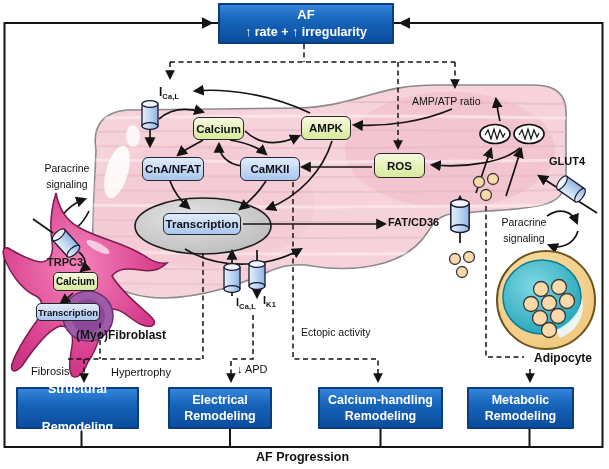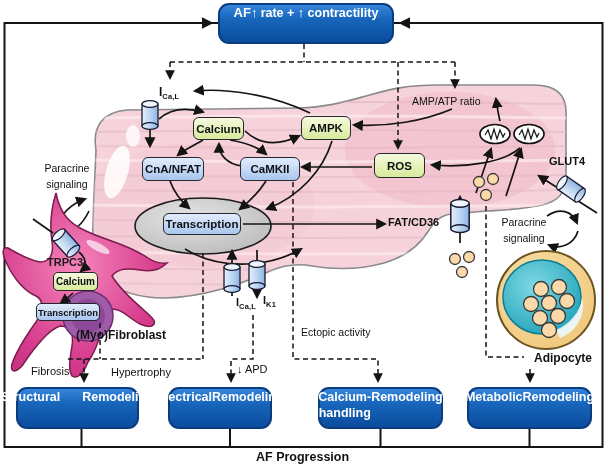--- a/index.html
+++ b/index.html
@@ -1,21 +1,21 @@
 <!DOCTYPE html>
 <html><head>
 <meta charset="utf-8">
 <style>
   html,body{margin:0;padding:0;background:#fff;}
   .stage{position:relative;width:609px;height:469px;background:#ffffff;
          font-family:"Liberation Sans",sans-serif;overflow:hidden;}
   .stage svg{position:absolute;left:0;top:0;}
-  .bigbox{position:absolute;display:flex;flex-direction:row;justify-content:center;
+  .bigbox{position:absolute;display:flex;flex-direction:column;align-items:center;justify-content:center;
           background:linear-gradient(180deg,#3585dc 0%,#1765ba 40%,#0b4c9e 100%);
-          border:2px solid #0a3d80;border-radius:11px;color:#fff;font-weight:bold;
+          border:2px solid #0a3d80;border-radius:1px;color:#fff;font-weight:bold;
           line-height:1.3;box-sizing:border-box;text-align:center;}
   .bigbox .l1{font-size:13px;}
   .bigbox .l2{font-size:12.5px;}
   .node{position:absolute;display:flex;align-items:center;justify-content:center;
         border:1.6px solid #26262e;border-radius:6px;font-weight:bold;color:#101014;
         font-size:11.5px;box-sizing:border-box;white-space:nowrap;}
   .node.green{background:linear-gradient(180deg,#f5fade 0%,#d8ea9c 100%);}
   .node.lblue{background:linear-gradient(180deg,#e2ecfc 0%,#a9c6ee 100%);}
   .node.small{font-size:10px;border-radius:5px;border-width:1.4px;}
   .lbl{position:absolute;color:#111;white-space:nowrap;font-size:11px;}
@@ -199,21 +199,21 @@
   <g stroke="#141414" stroke-width="2">
     <path d="M81.5,429 V446"></path>
         <path d="M230,429 V446"></path>
         <path d="M380.5,429 V446"></path>
         <path d="M529.5,429 V446"></path>
   </g>
 </svg>
 
 <div class="bigbox" style="left:218px;top:3px;width:176px;height:41px;">
   <div class="l1">AF</div>
-  <div class="l2">↑ rate + ↑ contractility</div>
+  <div class="l2">↑ rate + ↑ irregularity</div>
 </div>
 
 <div class="node green" style="left:193px;top:117px;width:51px;height:23px;">Calcium</div>
 <div class="node green" style="left:301px;top:116px;width:50px;height:24px;">AMPK</div>
 <div class="node green" style="left:374px;top:153px;width:51px;height:25px;">ROS</div>
 <div class="node lblue" style="left:142px;top:157px;width:62px;height:24px;">CnA/NFAT</div>
 <div class="node lblue" style="left:240px;top:157px;width:60px;height:24px;">CaMKII</div>
 <div class="node lblue" style="left:163px;top:213px;width:78px;height:22px;">Transcription</div>
 
 <div class="lbl bold" style="left:159px;top:85px;font-size:12px;"><span>I</span><span class="sub">Ca,L</span></div>
@@ -248,20 +248,20 @@
   <div class="l2">Remodeling</div>
 </div>
 <div class="bigbox" style="left:168px;top:387px;width:104px;height:42px;">
   <div class="l2">Electrical</div>
   <div class="l2">Remodeling</div>
 </div>
 <div class="bigbox" style="left:318px;top:387px;width:125px;height:42px;">
   <div class="l2">Calcium-handling</div>
   <div class="l2">Remodeling</div>
 </div>
-<div class="bigbox" style="left:467px;top:387px;width:125px;height:42px;">
+<div class="bigbox" style="left:467px;top:387px;width:107px;height:42px;">
   <div class="l2">Metabolic</div>
   <div class="l2">Remodeling</div>
 </div>
 
 <div class="lbl bold" style="left:256px;top:450px;font-size:12.5px;">AF Progression</div>
 
 </div>
 
 </body></html>

